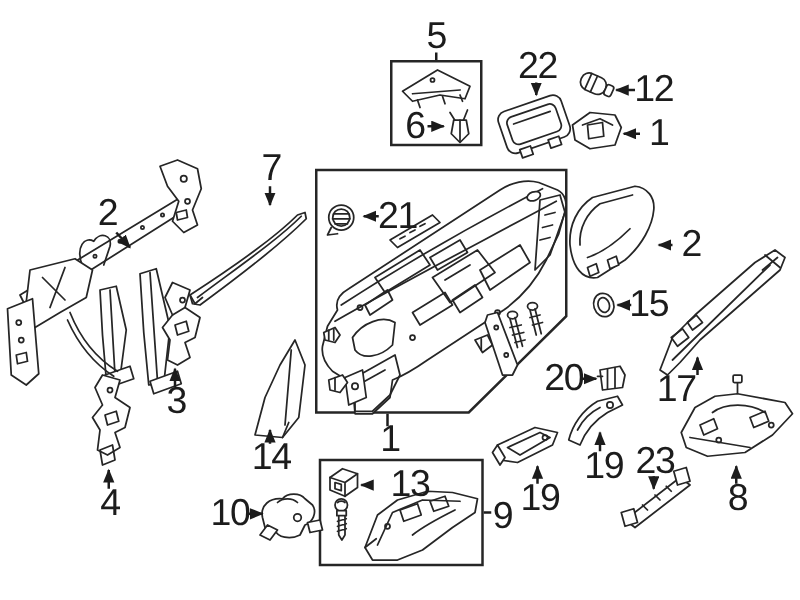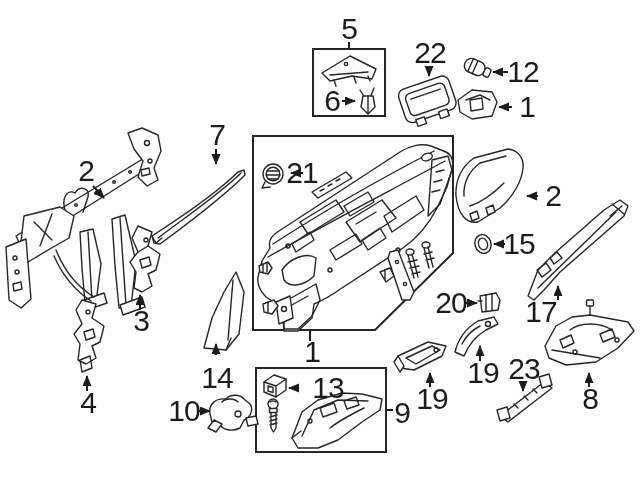--- a/index.html
+++ b/index.html
@@ -287,23 +287,23 @@
   <div class="callout" style="left:88px;top:403px">4</div>
   <div class="callout" style="left:349px;top:29px">5</div>
   <div class="callout" style="left:332px;top:101px">6</div>
   <div class="callout" style="left:217px;top:135px">7</div>
   <div class="callout" style="left:590px;top:399px">8</div>
   <div class="callout" style="left:402px;top:413px">9</div>
   <div class="callout" style="left:184px;top:411px">10</div>
   <div class="callout" style="left:527px;top:107px">1</div>
   <div class="callout" style="left:523px;top:72px">12</div>
   <div class="callout" style="left:328px;top:388px">13</div>
-  <div class="callout" style="left:217px;top:378px">14</div>
+  <div class="callout" style="left:217px;top:366px">14</div>
   <div class="callout" style="left:519px;top:244px">15</div>
   <div class="callout" style="left:553px;top:196px">2</div>
   <div class="callout" style="left:541px;top:312px">17</div>
   <div class="callout" style="left:432px;top:399px">19</div>
   <div class="callout" style="left:483px;top:373px">19</div>
   <div class="callout" style="left:451px;top:303px">20</div>
-  <div class="callout" style="left:302px;top:173px">21</div>
+  <div class="callout" style="left:318px;top:173px">21</div>
   <div class="callout" style="left:430px;top:53px">22</div>
   <div class="callout" style="left:524px;top:369px">23</div>
 </div>
 
 </body></html>

